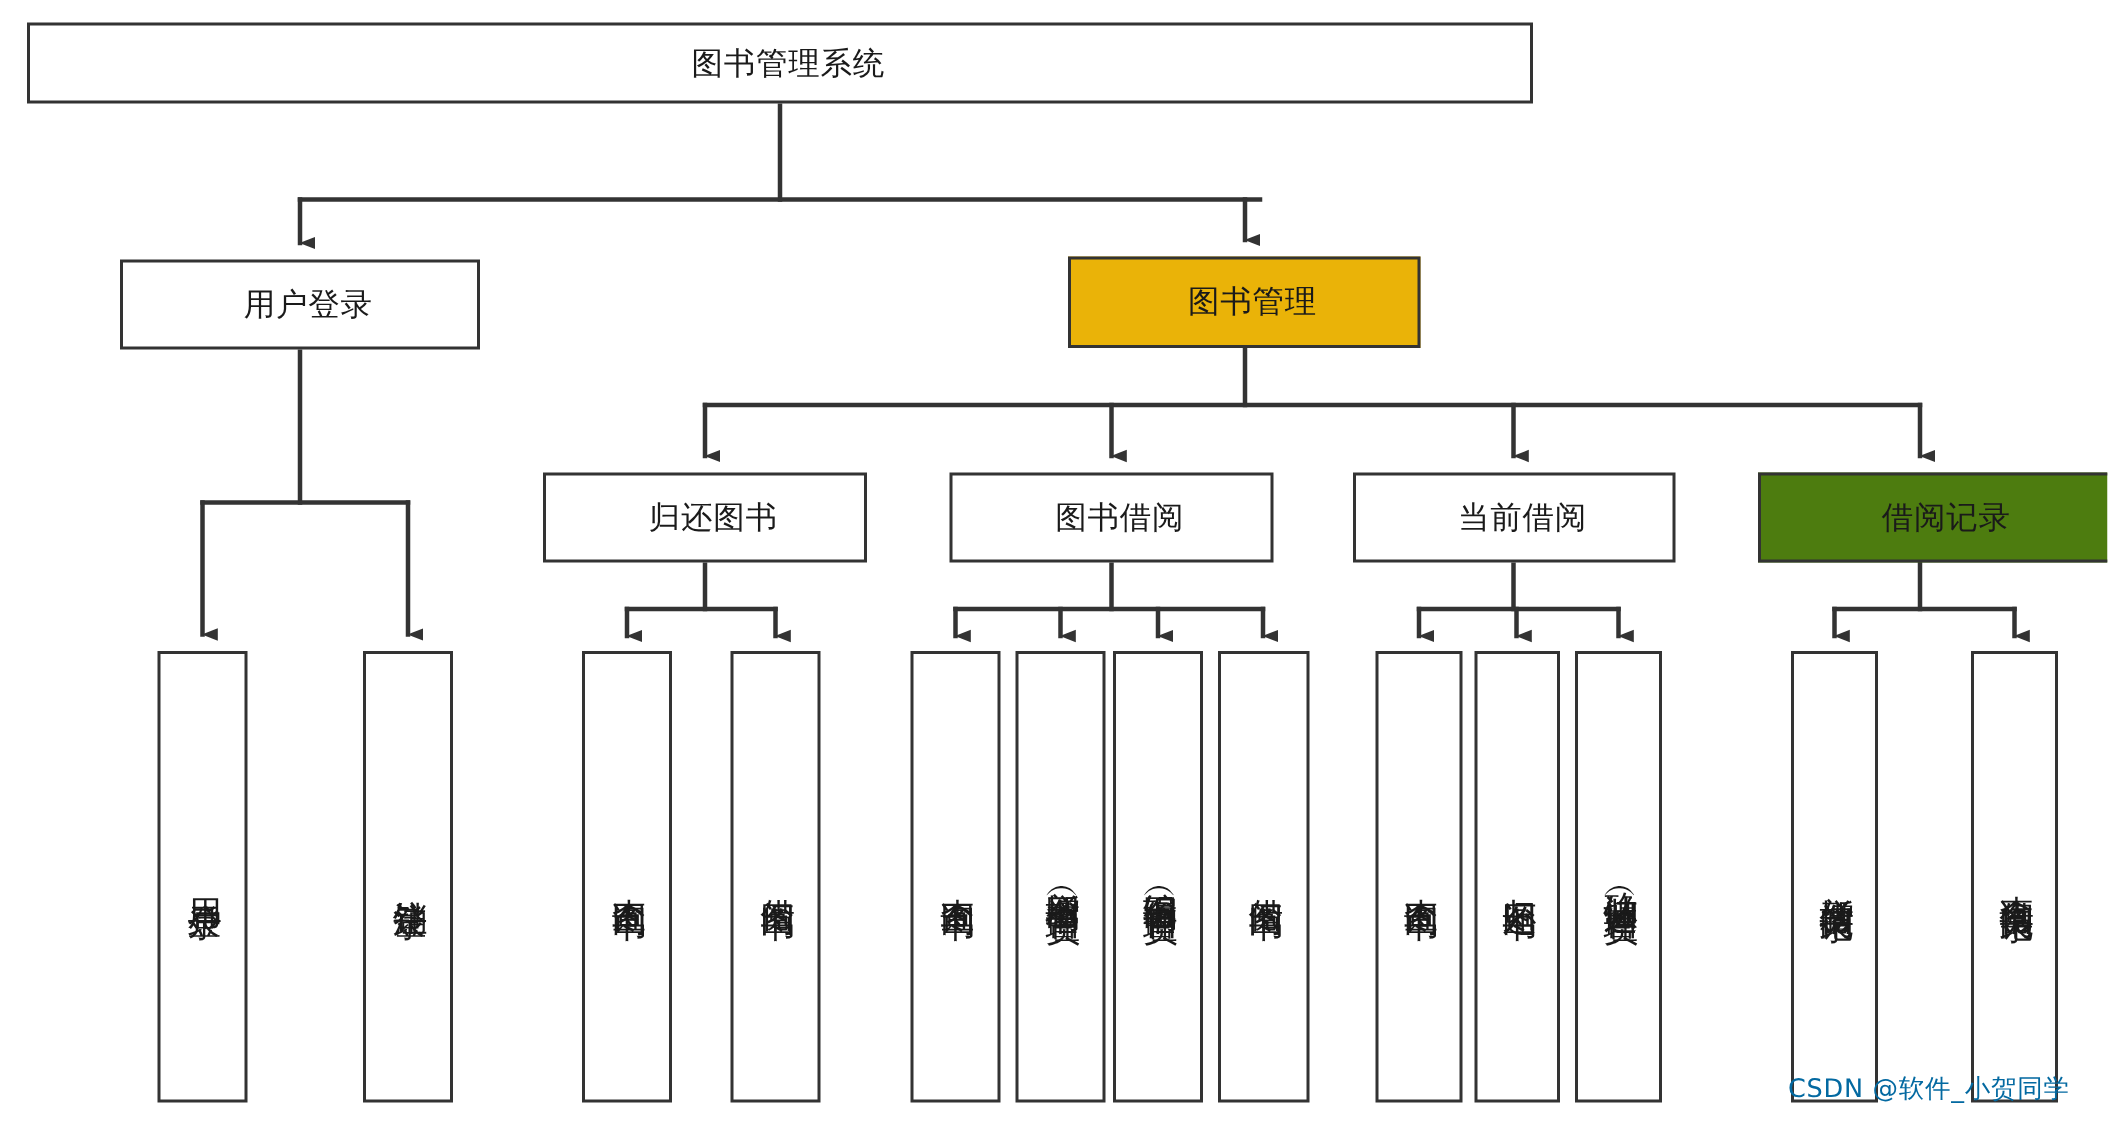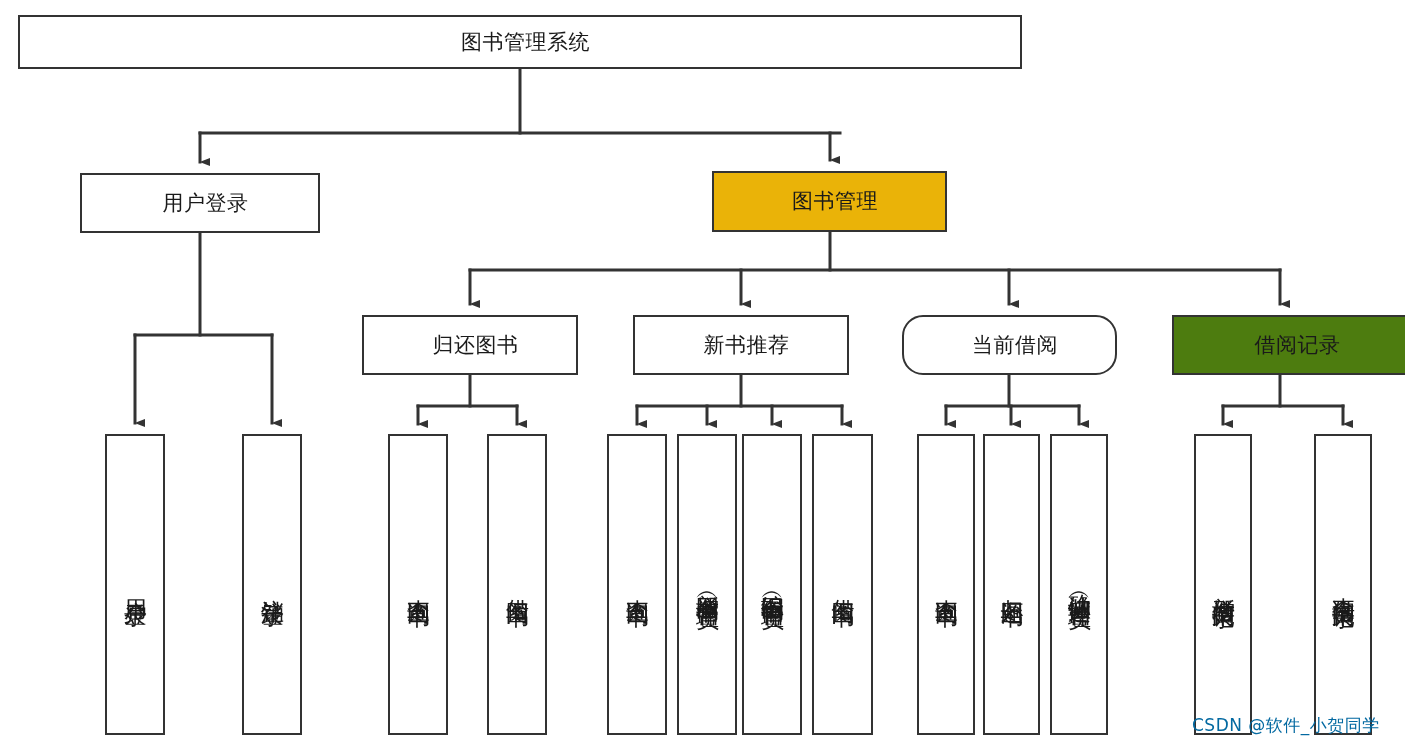--- a/index.html
+++ b/index.html
@@ -130,23 +130,23 @@
     <span class="node-label">用户登录</span>
   </div>
   <div class="node horiz" style="left: 712px; top: 171px; width: 235px; height: 61px; border-color: rgb(51, 51, 51); background: #eab308;">
     <span class="node-label">图书管理</span>
   </div>
 
   <div class="node horiz" style="left: 362px; top: 315px; width: 216px; height: 60px; border-color: rgb(51, 51, 51); background: rgb(255, 255, 255);">
     <span class="node-label">归还图书</span>
   </div>
   <div class="node horiz" style="left: 633px; top: 315px; width: 216px; height: 60px; border-color: rgb(51, 51, 51); background: rgb(255, 255, 255);">
-    <span class="node-label">新书推荐</span>
+    <span class="node-label">图书借阅</span>
   </div>
-  <div class="node horiz" style="left: 902px; top: 315px; width: 215px; height: 60px; border-color: rgb(51, 51, 51); background: rgb(255, 255, 255); border-radius: 21px;">
+  <div class="node horiz" style="left: 902px; top: 315px; width: 215px; height: 60px; border-color: rgb(51, 51, 51); background: rgb(255, 255, 255);">
     <span class="node-label">当前借阅</span>
   </div>
   <div class="node horiz" style="left: 1172px; top: 315px; width: 240px; height: 60px; border-color: rgb(51, 51, 51); background: #4d7c0f; justify-content: center;">
     <span class="node-label">借阅记录</span>
   </div>
 
   <div class="node vert" style="left: 105px; top: 434px; width: 60px; height: 301px; border-color: rgb(51, 51, 51); background: rgb(255, 255, 255);">
     <span class="node-label">用户登录</span>
   </div>
   <div class="node vert" style="left: 242px; top: 434px; width: 60px; height: 301px; border-color: rgb(51, 51, 51); background: rgb(255, 255, 255);">

